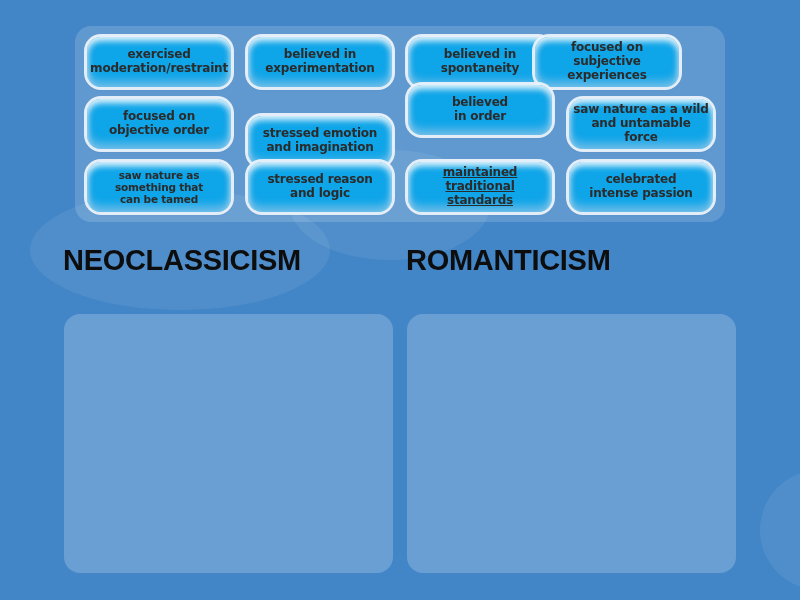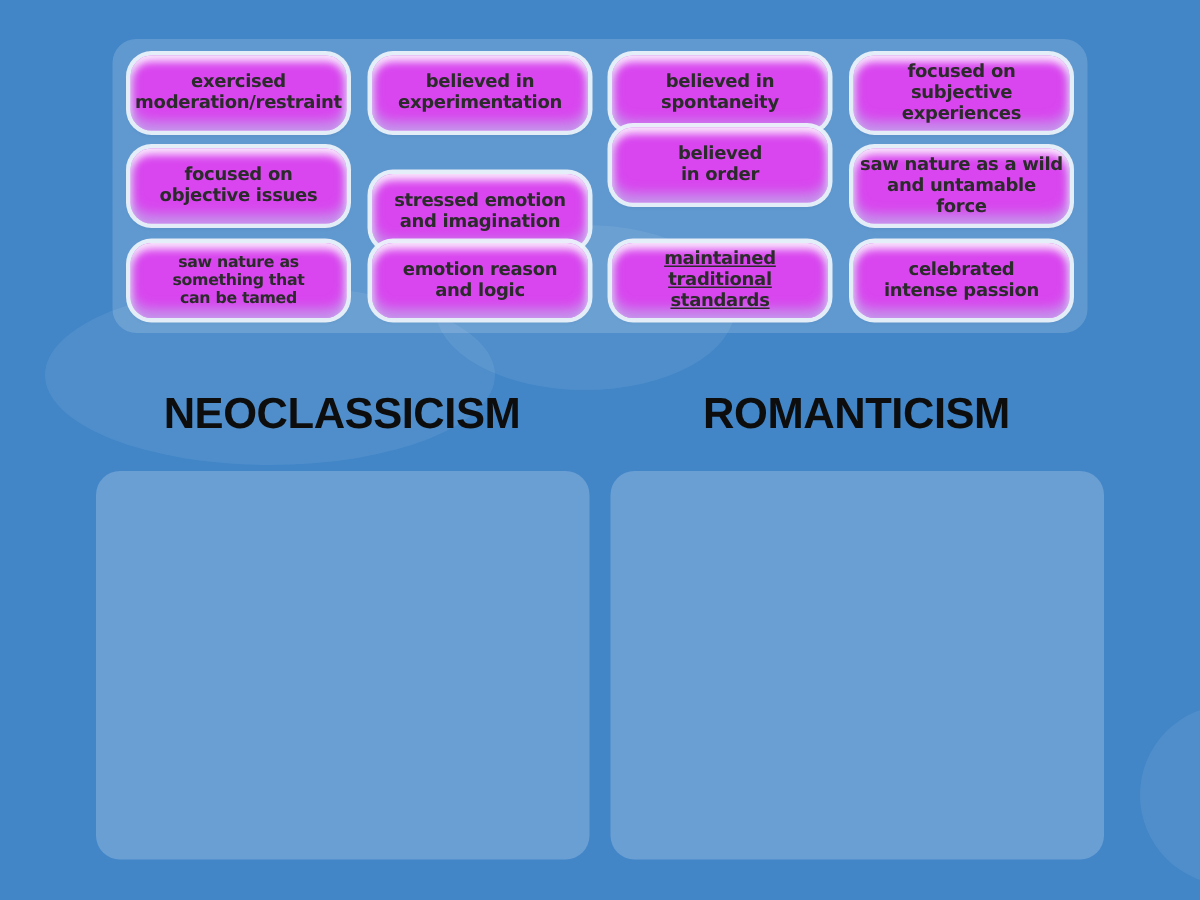--- a/index.html
+++ b/index.html
@@ -18,21 +18,21 @@
     .pool {
       position: absolute;
       left: 75px; top: 26px;
       width: 650px; height: 196px;
       background: rgba(255,255,255,0.16);
       border-radius: 16px;
     }
     .card {
       position: absolute;
       width: 144px; height: 50px;
-      background: #d946ef;
+      background: #0ea5e9;
       border-radius: 14px;
       box-shadow:
         0 0 0 3px rgba(235,242,250,0.95),
         inset 0 -6px 8px rgba(180,205,232,0.55),
         inset 0 4px 6px rgba(255,255,255,0.9),
         0 2px 3px rgba(30,70,120,0.25);
       display: flex; align-items: center; justify-content: center;
       text-align: center;
       color: #2b2b2b;
       font-weight: bold;
@@ -45,23 +45,23 @@
       background: #f4f8fc;
       border-radius: 50%;
       z-index: -1;
     }
     .card .t { line-height: 1.15; white-space: pre-line; letter-spacing: -0.2px; }
     .fs-lg { font-size: 12px; }
     .fs-md { font-size: 12px; }
     .fs-sm { font-size: 10.5px; }
     .heading {
       position: absolute;
-      top: 260px;
+      top: 244px;
       width: 330px;
-      text-align: center;
+      text-align: left;
       font-family: "Liberation Sans", sans-serif;
       font-weight: bold;
       font-size: 29px;
       color: #0d0d0d;
       letter-spacing: -0.3px;
     }
     .dropzone {
       position: absolute;
       top: 314px;
       width: 329px; height: 259px;
@@ -83,49 +83,49 @@
 moderation/restraint</span>
   </div>
 <div class="card fs-lg" style="left:248px; top:37px;">
     <span class="t">believed in
 experimentation</span>
   </div>
 <div class="card fs-lg" style="left:408px; top:37px;">
     <span class="t">believed in
 spontaneity</span>
   </div>
-<div class="card fs-md" style="left:569px; top:37px;">
+<div class="card fs-md" style="left:535px; top:37px;">
     <span class="t">focused on subjective
 experiences</span>
   </div>
 
 <div class="card fs-lg" style="left:87px; top:99px;">
     <span class="t">focused on
-objective issues</span>
+objective order</span>
   </div>
 <div class="card fs-lg" style="left:248px; top:116px;">
     <span class="t">stressed emotion
 and imagination</span>
   </div>
 <div class="card fs-lg" style="left:408px; top:85px;text-align:center;">
     <span class="t">believed
 in order</span>
   </div>
 <div class="card fs-md" style="left:569px; top:99px;">
     <span class="t">saw nature as a wild
 and untamable force</span>
   </div>
 
 <div class="card fs-sm" style="left:87px; top:162px;">
     <span class="t">saw nature as
 something that
 can be tamed</span>
   </div>
 <div class="card fs-lg" style="left:248px; top:162px;">
-    <span class="t">emotion reason
+    <span class="t">stressed reason
 and logic</span>
   </div>
 <div class="card fs-md" style="left:408px; top:162px;text-decoration:underline;">
     <span class="t">maintained
 traditional standards</span>
   </div>
 <div class="card fs-lg" style="left:569px; top:162px;text-align:center;">
     <span class="t">celebrated
 intense passion</span>
   </div>

